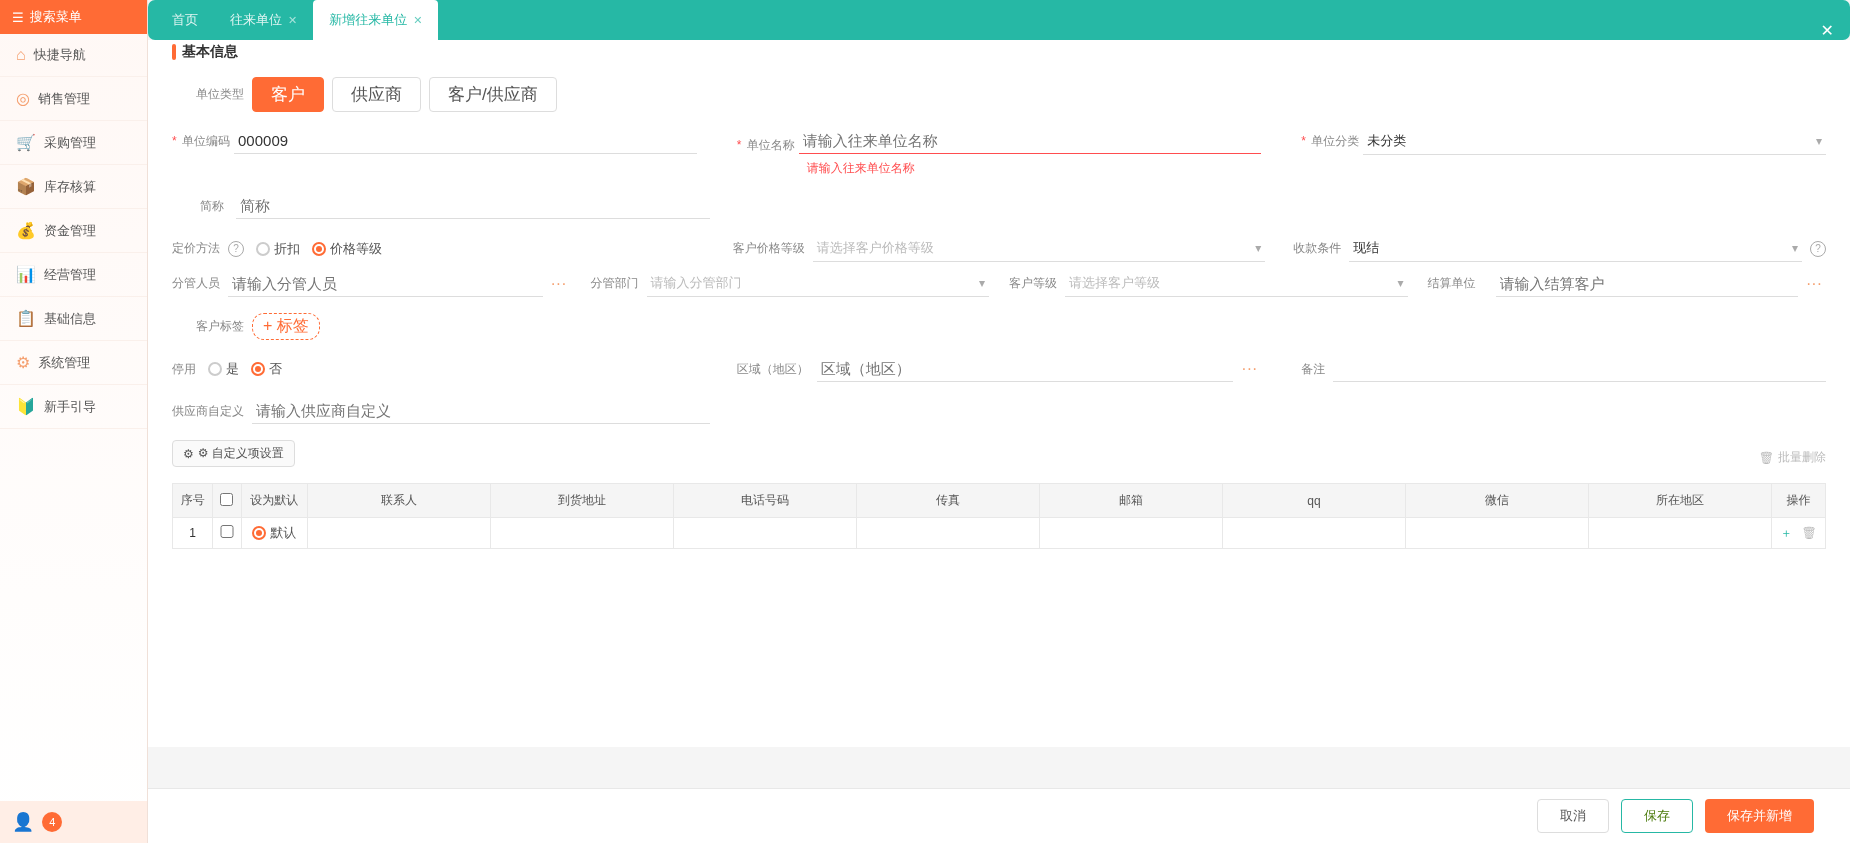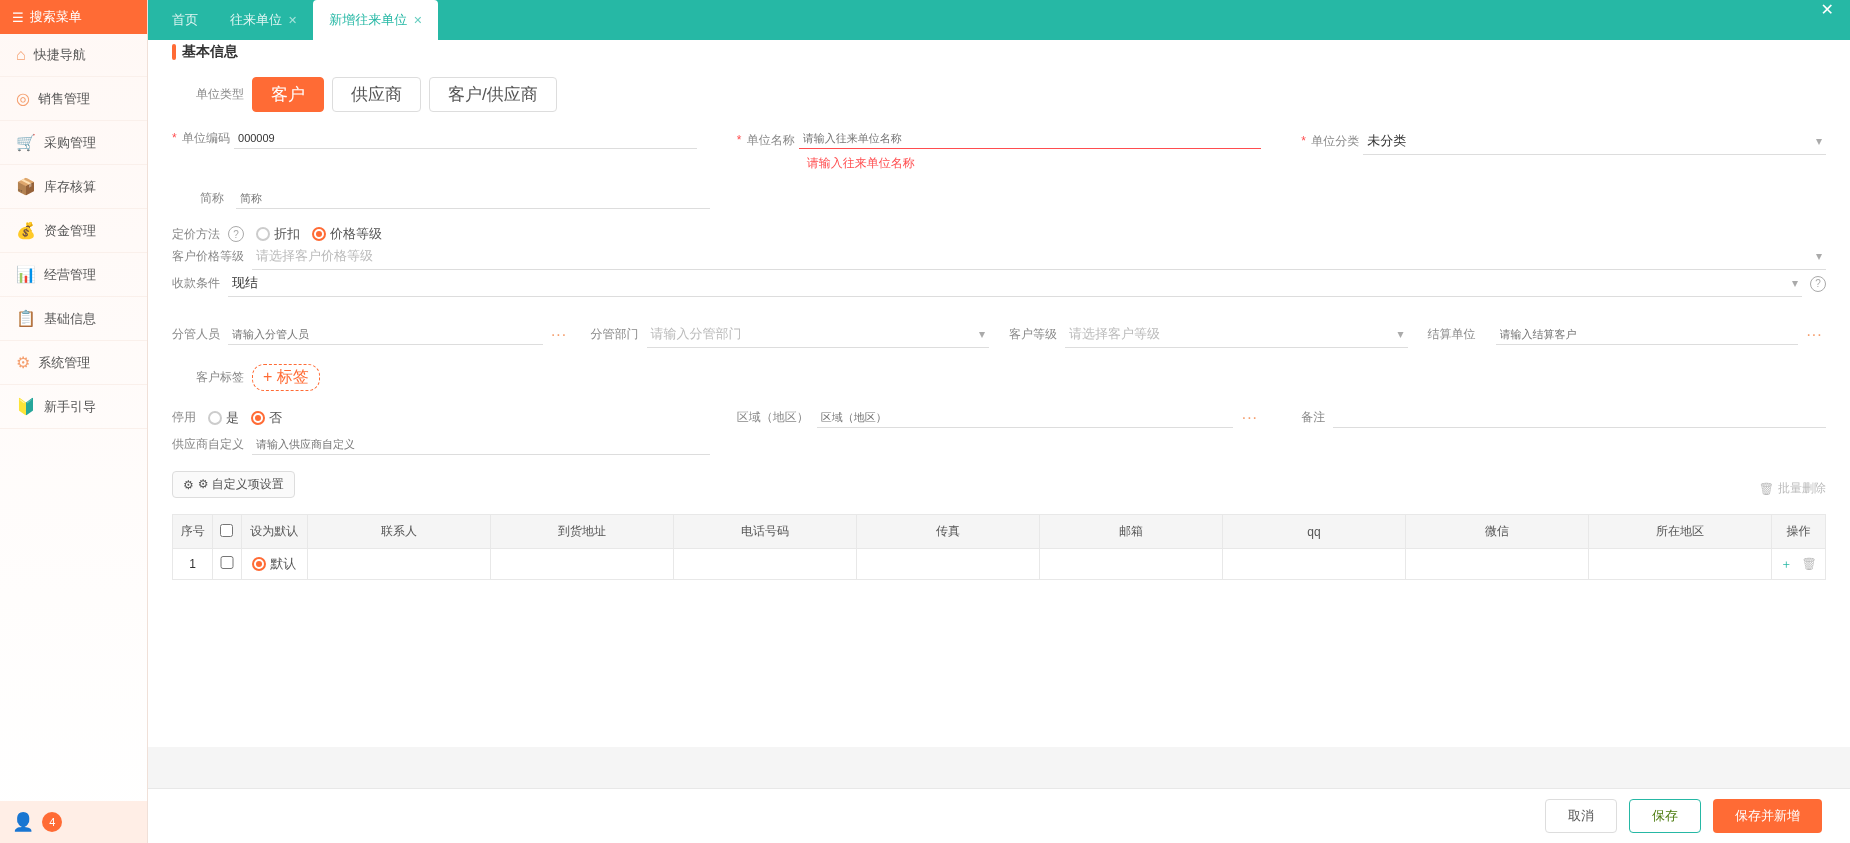--- a/index.html
+++ b/index.html
@@ -50,24 +50,25 @@
       flex: 1;
       display: flex;
       flex-direction: column;
       overflow: hidden;
     }
 
     
     .tab-bar {
       background: #26b8a5;
       display: flex;
-      align-items: flex-start;
+      align-items: flex-end;
       height: 40px;
       padding: 0 8px;
       flex-shrink: 0;
+      border-radius: 7px;
     }
     .tab-item {
       padding: 0 16px;
       height: 40px;
       display: flex;
       align-items: center;
       gap: 6px;
       color: rgba(255,255,255,0.85);
       cursor: pointer;
       font-size: 13px;
@@ -152,21 +153,21 @@
       flex-shrink: 0;
     }
     .required-star {
       color: #ff4d4f;
       margin-right: 2px;
     }
     .form-input {
       border: none;
       border-bottom: 1px solid #ddd;
       outline: none;
-      font-size: 11px;
+      font-size: 15px;
       padding: 4px 4px;
       background: transparent;
       color: #333;
       width: 100%;
     }
     .form-input.error { border-bottom-color: #ff4d4f; }
     .error-msg {
       color: #ff4d4f;
       font-size: 12px;
       margin-top: 2px;
@@ -268,21 +269,21 @@
       width: 100%;
       text-align: center;
       font-size: 12px;
       background: transparent;
     }
 
     
     .bottom-bar {
       background: #fff;
       border-top: 1px solid #e8e8e8;
-      padding: 10px 28px;
+      padding: 10px 36px;
       display: flex;
       justify-content: flex-end;
       gap: 12px;
       flex-shrink: 0;
       margin-top: 41px;
     }
     .btn-cancel {
       padding: 7px 22px;
       border: 1px solid #ddd;
       border-radius: 4px;
@@ -453,21 +454,21 @@
 
     <div style="display:grid; grid-template-columns: 1fr 2fr; gap:0 40px; margin-bottom:16px;">
       <div class="field-group">
         <span class="field-label-sm" style="width:60px; text-align:right; padding-right:8px;">简称</span>
         <div class="field-inner">
           <input class="form-input" type="text" placeholder="简称" style="">
         </div>
       </div>
     </div>
 
-    <div style="display:grid; grid-template-columns: 1fr; gap:0 28px; margin-bottom:24px; align-items:center;">
+    <div style="display:grid; grid-template-columns: 1fr 1fr 1fr; gap:0 28px; margin-bottom:8px; align-items:center;">
 
       <div class="field-group">
         <span class="field-label-sm" style="white-space:nowrap;margin-right:4px;">定价方法</span>
         <span class="help-icon">?</span>
         <div class="radio-group" style="margin-left:8px;">
           <div class="radio-item">
             <div class="radio-circle"></div>
             <span>折扣</span>
           </div>
           <div class="radio-item">
@@ -536,21 +537,21 @@
         </div>
         <span class="more-dots">···</span>
       </div>
     </div>
 
     <div class="form-row">
       <span class="form-label" style="width:80px;">客户标签</span>
       <button class="tag-btn">+ 标签</button>
     </div>
 
-    <div style="display:grid; grid-template-columns: 1fr 1fr 1fr; gap:0 40px; margin-bottom:6px; align-items:center;">
+    <div style="display:grid; grid-template-columns: 1fr 1fr 1fr; gap:0 40px; margin-bottom:16px; align-items:center;">
 
       <div class="field-group">
         <span class="field-label-sm" style="margin-right:8px;">停用</span>
         <div class="radio-group">
           <div class="radio-item">
             <div class="radio-circle"></div>
             <span>是</span>
           </div>
           <div class="radio-item">
             <div class="radio-circle checked"></div>

